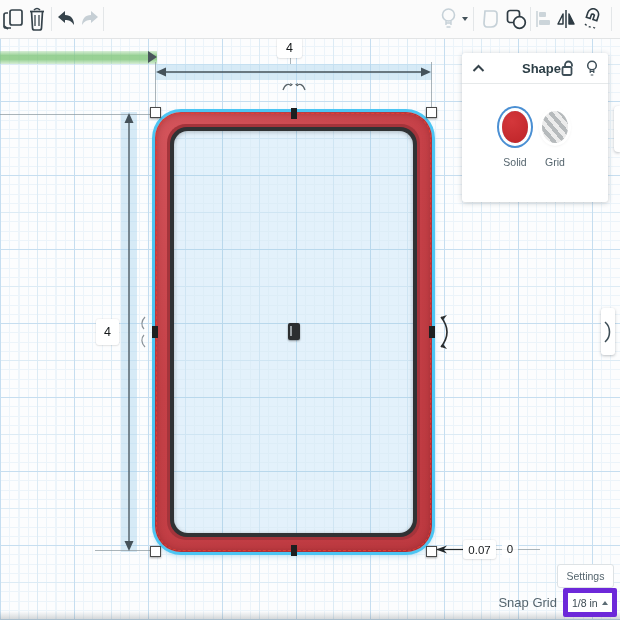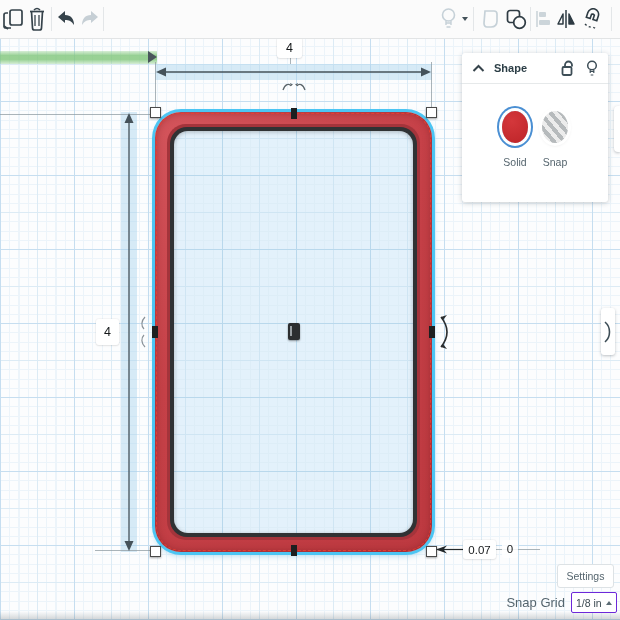--- a/index.html
+++ b/index.html
@@ -63,39 +63,39 @@
     box-shadow:0 1px 2px rgba(0,0,0,.35);z-index:9;cursor:nwse-resize;}
   .handle-m{position:absolute;background:#1d1f20;z-index:9;}
   .center-handle{position:absolute;left:50%;top:50%;margin:-9px 0 0 -6px;width:12px;height:17px;
     background:#2c2e30;border-radius:2px;box-shadow:0 1px 2px rgba(0,0,0,.4);z-index:9;cursor:move;}
   .center-handle::after{content:"";position:absolute;left:2px;top:3px;width:2px;height:10px;background:#9aa0a4;}
   .rot{position:absolute;z-index:9;cursor:grab;}
   
   .panel{position:absolute;left:462px;top:53px;width:146px;height:149px;background:#fff;
     border-radius:3px;box-shadow:0 1px 5px rgba(40,50,60,.25);z-index:20;}
   .panel-head{height:30px;border-bottom:1px solid #e6e9ea;display:flex;align-items:center;padding:0 10px;}
-  .panel-title{font-size:11px;font-weight:700;color:#2c3e46;margin-left:9px;flex:1;}
+  .panel-title{font-size:13px;font-weight:700;color:#2c3e46;margin-left:9px;flex:1;text-align:right;}
   .panel-body{display:flex;justify-content:center;gap:4px;padding-top:22px;}
   .swatch{display:flex;flex-direction:column;align-items:center;cursor:pointer;}
   .swatch-label{font-size:10.5px;color:#55656e;margin-top:8px;}
   .oval-solid{width:26px;height:32px;border-radius:50%;background:radial-gradient(circle at 38% 32%,#d4373b,#bd2428);
     box-shadow:0 0 0 3px #fff,0 0 0 5px #4a8fd3;margin:5px;}
   .oval-hole{width:26px;height:32px;border-radius:50%;margin:5px;
     background:repeating-linear-gradient(50deg,#b6babc 0,#b6babc 4px,#ececec 4px,#ececec 8px);
     box-shadow:0 0 0 3px #fff,0 1px 4px rgba(0,0,0,.25);}
   
   .side-tab{position:absolute;background:#fff;box-shadow:0 1px 3px rgba(40,50,60,.3);z-index:20;
     display:flex;align-items:center;justify-content:center;cursor:pointer;}
   .settings-btn{position:absolute;left:557px;top:564px;width:55px;height:22px;background:#fff;
     border:1px solid #dde2e5;border-radius:3px;font-size:10.5px;color:#55656e;
     display:flex;align-items:center;justify-content:center;z-index:20;cursor:pointer;}
   .snap-row{position:absolute;left:0;top:592px;width:620px;height:21px;z-index:20;
     display:flex;align-items:center;justify-content:flex-end;padding-right:3px;box-sizing:border-box;}
   .snap-label{font-size:13px;color:#55656e;margin-right:6px;}
-  .snap-select{width:36px;height:19px;background:#fff;border:1px solid #6d28d9;border-radius:2px;
+  .snap-select{width:36px;height:19px;background:#fff;border:5px solid #6d28d9;border-radius:2px;
     font-size:10.5px;color:#3c4a52;display:flex;align-items:center;justify-content:space-between;
     padding:0 4px;cursor:pointer;}
   .caret-up{width:0;height:0;border-bottom:4px solid #5a6b74;border-left:3.5px solid transparent;border-right:3.5px solid transparent;}
   .caret-down{width:0;height:0;border-top:4px solid #44525a;border-left:3.5px solid transparent;border-right:3.5px solid transparent;}
 </style>
 </head>
 <body>
 
 <div class="canvas"></div>
 
@@ -256,21 +256,21 @@
       <path d="M4.2,10 L4.2,13 M7.8,10 L7.8,13 M4.2,11.5 h3.6 M4.7,15 h2.6" stroke="#3e4e57" stroke-width="1.2" fill="none"></path>
     </svg>
   </div>
   <div class="panel-body">
     <div class="swatch">
       <div class="oval-solid"></div>
       <div class="swatch-label">Solid</div>
     </div>
     <div class="swatch">
       <div class="oval-hole"></div>
-      <div class="swatch-label">Snap</div>
+      <div class="swatch-label">Grid</div>
     </div>
   </div>
 </div>
 
 <div class="side-tab" style="left:614px;top:106px;width:6px;height:46px;border-radius:4px 0 0 4px"></div>
 <div class="side-tab" style="left:601px;top:308px;width:14px;height:47px;border-radius:3px">
   <svg width="8" height="22" viewBox="0 0 8 22">
     <path d="M1,1 C7,6 7,16 1,21" fill="none" stroke="#3e4e57" stroke-width="1.6"></path>
   </svg>
 </div>

